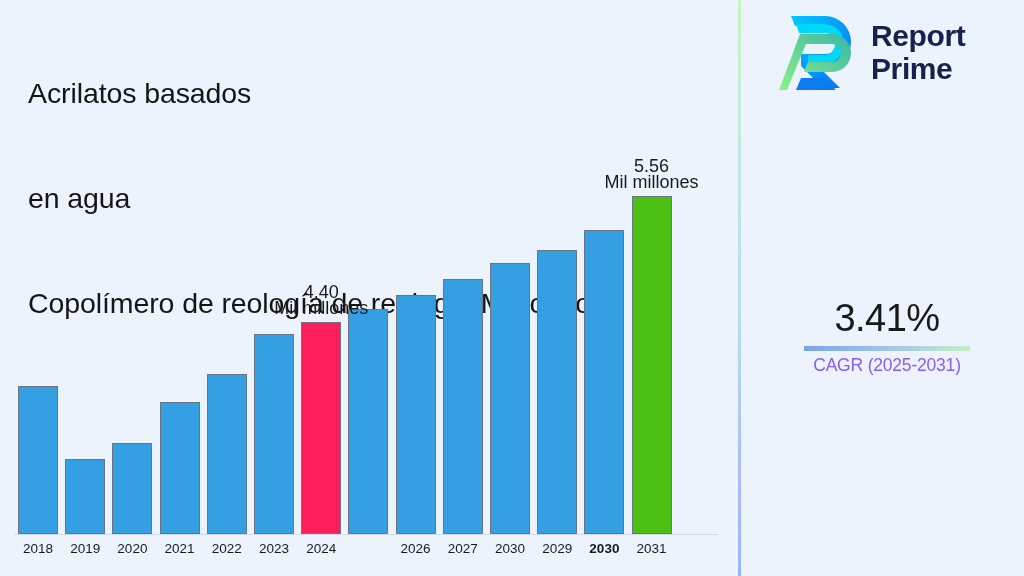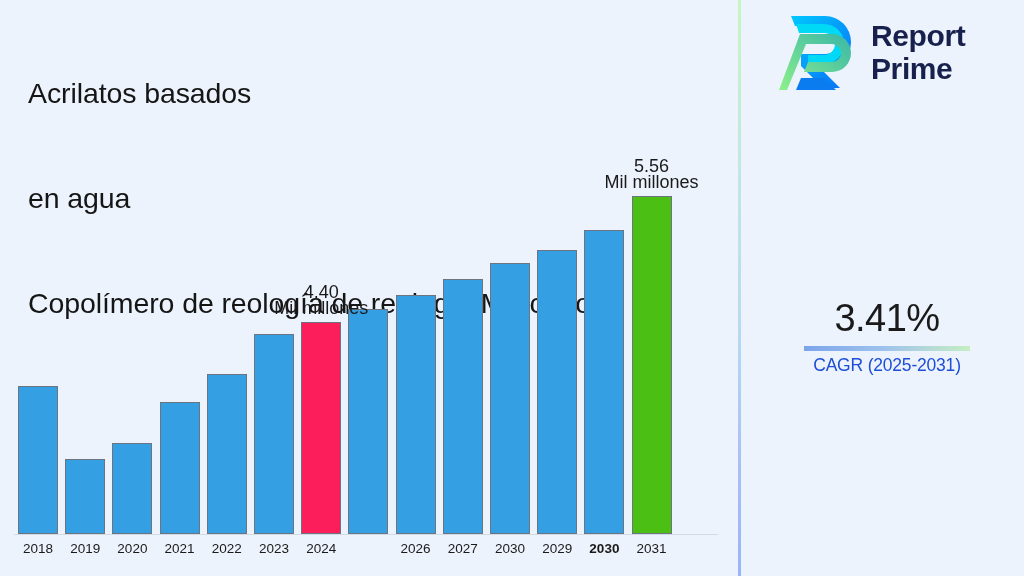--- a/index.html
+++ b/index.html
@@ -88,21 +88,21 @@
     letter-spacing: -0.5px;
   }
   #cagr-rule {
     width: 166px;
     height: 5px;
     margin: 5px auto 3px auto;
     background: linear-gradient(to right, #7ba5ea 0%, #9cc0ee 45%, #c6eec3 100%);
   }
   #cagr-label {
     font-size: 17.5px;
-    color: #1d4ed8;
+    color: #8b5cf6;
     line-height: 22px;
     letter-spacing: -0.2px;
   }
 
   
   #chart {
     position: absolute;
     left: 0;
     top: 0;
     width: 738px;

